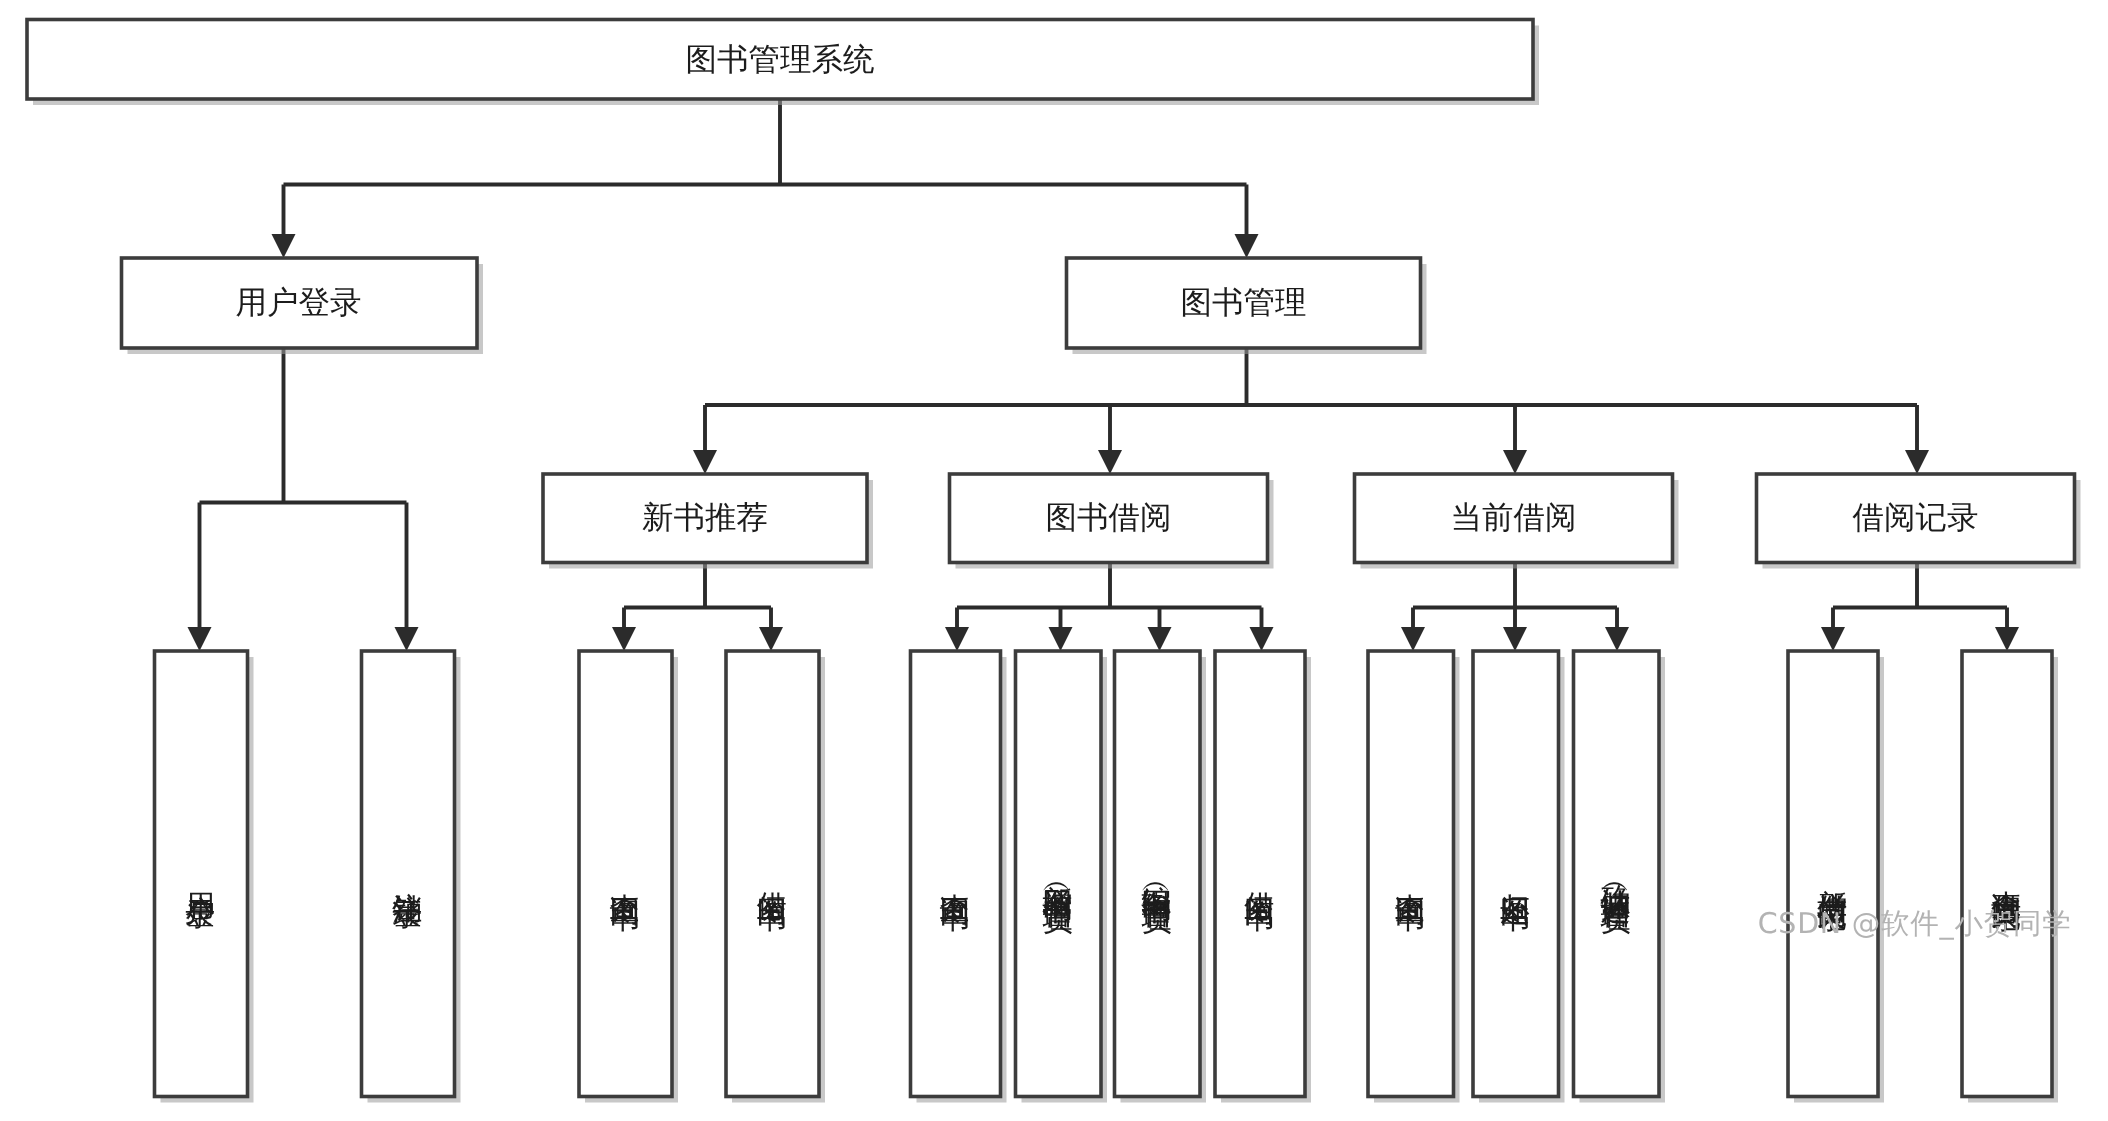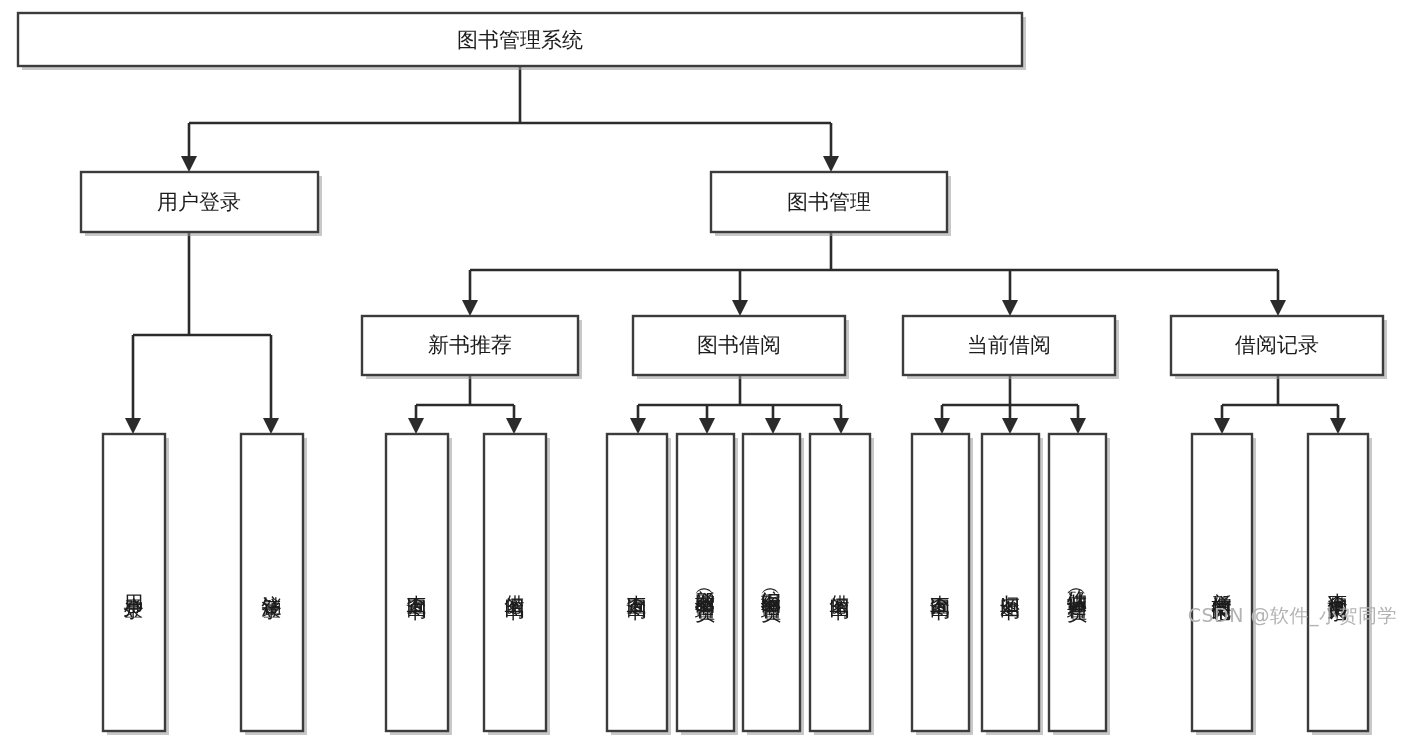--- a/index.html
+++ b/index.html
@@ -64,21 +64,21 @@
     color: #1c1c1c;
     display: flex;
     align-items: center;
     justify-content: center;
     text-align: center;
     white-space: nowrap;
     pointer-events: none;
   }
   .watermark {
     position: absolute;
-    right: 8px;
+    right: 24px;
     bottom: 6px;
     font-family: "DejaVu Sans", "Liberation Sans", sans-serif;
     font-size: 19px;
     color: #b3b3b3;
     letter-spacing: 0.5px;
     white-space: nowrap;
   }
 </style>
 </head>
 <body>

